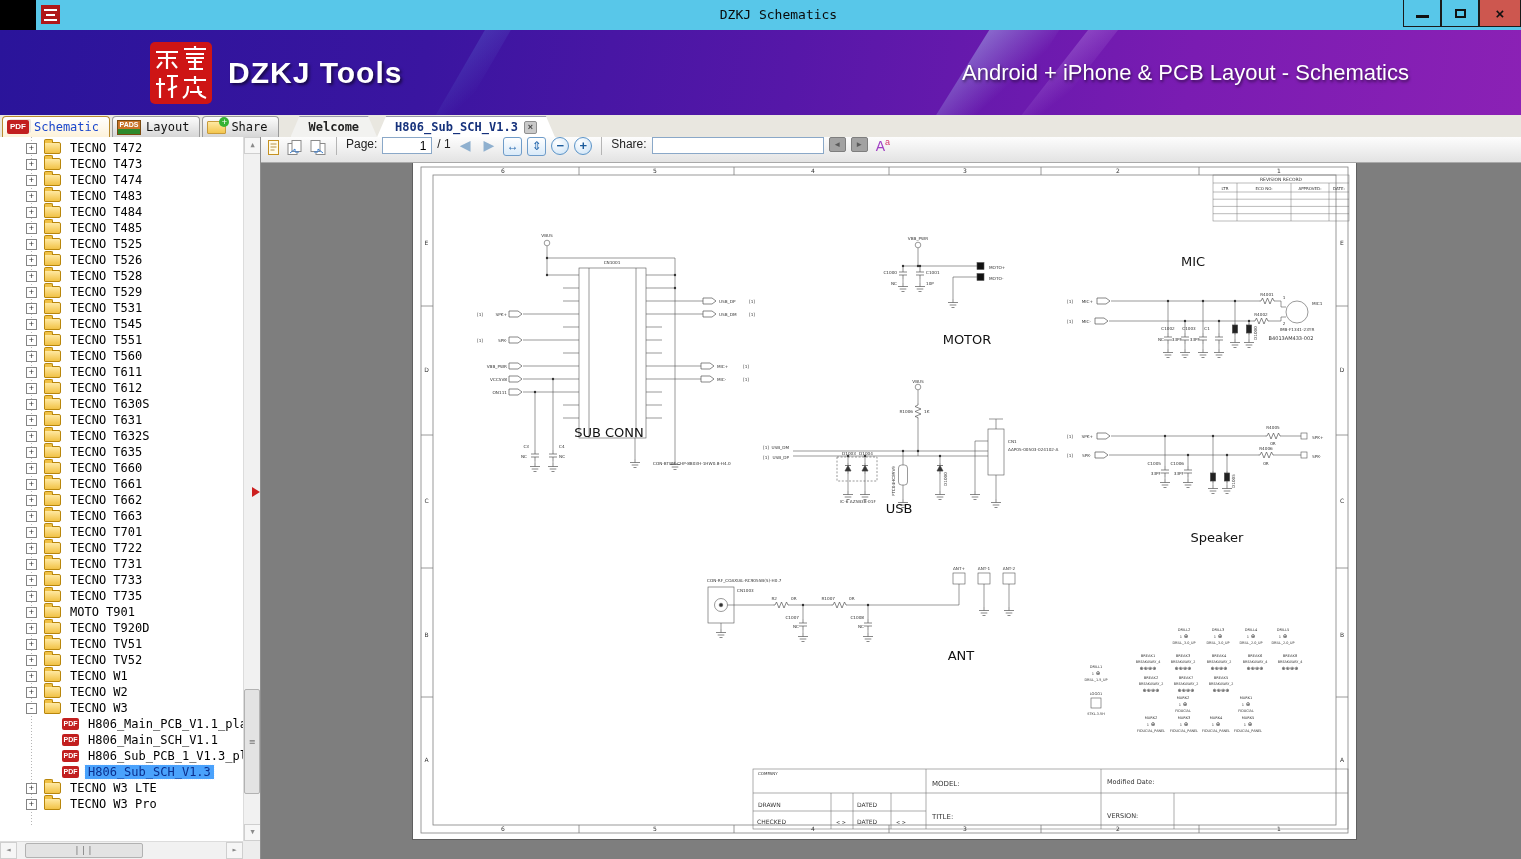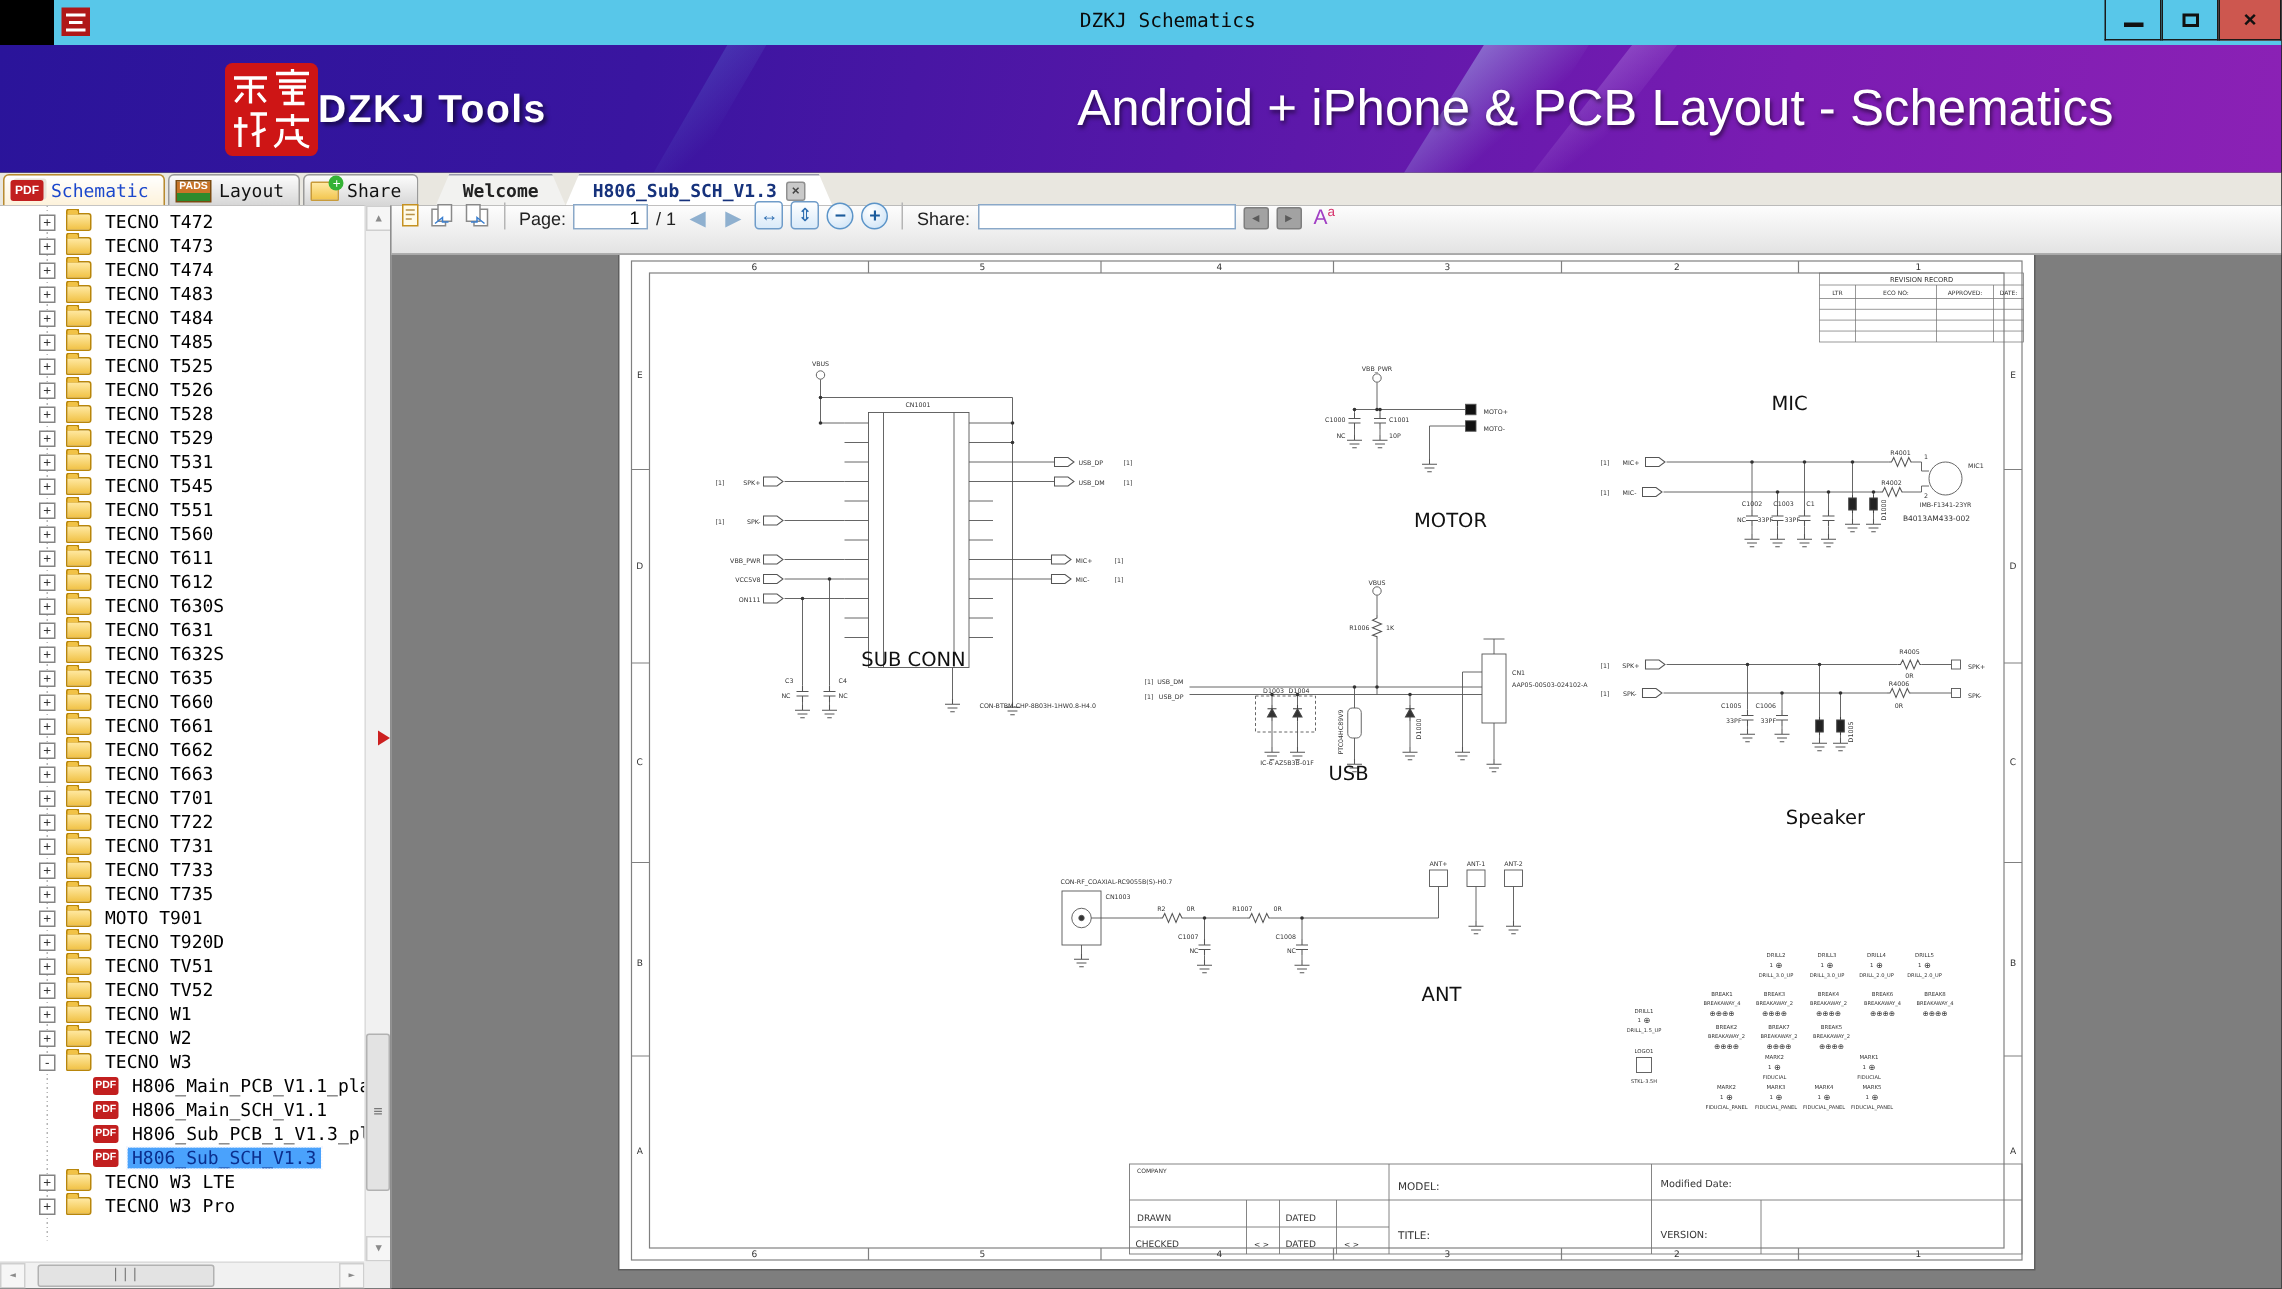--- a/index.html
+++ b/index.html
@@ -18,22 +18,22 @@
   .winbtn .maxbox { width:11px; height:9px; border:2px solid #111; }
   .winbtn.close { background:#cd574f; font-size:15px; font-weight:bold; color:#111; width:42px; }
 
   
   .banner { height:85px; flex:0 0 auto; position:relative; overflow:hidden; display:flex; align-items:center;
     background:linear-gradient(100deg,#2a149a 0%,#3a15a0 28%,#5617a8 52%,#7a1cb2 78%,#8b21b5 100%); }
   .beam1 { position:absolute; left:63%; top:-30px; width:70px; height:160px; background:linear-gradient(115deg,rgba(190,230,255,.45),rgba(190,230,255,0) 65%); transform:skewX(-32deg); }
   .beam2 { position:absolute; left:69%; top:-30px; width:30px; height:160px; background:linear-gradient(115deg,rgba(220,200,255,.30),rgba(220,200,255,0) 70%); transform:skewX(-38deg); }
   .beam3 { position:absolute; left:30%; top:-30px; width:26px; height:160px; background:linear-gradient(115deg,rgba(120,200,255,.20),rgba(120,200,255,0) 70%); transform:skewX(-30deg); }
   .logo { width:62px; height:62px; margin-left:150px; background:#ce1515; border-radius:5px; flex:0 0 auto; position:relative; z-index:2; }
-  .brand { font-size:26px; font-weight:bold; color:#fff; text-shadow:2px 2px 3px rgba(0,0,0,.55); letter-spacing:1px; z-index:2; }
-  .tagline { margin-left:auto; margin-right:112px; font-size:34px; color:#fff; text-shadow:1px 2px 3px rgba(0,0,0,.55); z-index:2; }
+  .brand { margin-left:16px; font-size:30px; font-weight:bold; color:#fff; text-shadow:2px 2px 3px rgba(0,0,0,.55); letter-spacing:1px; z-index:2; }
+  .tagline { margin-left:auto; margin-right:112px; font-size:22px; color:#fff; text-shadow:1px 2px 3px rgba(0,0,0,.55); z-index:2; }
 
   
   .tabbar { height:22px; flex:0 0 auto; background:#e9e7e0; display:flex; align-items:flex-end; font-family:"DejaVu Sans Mono",monospace; font-size:12px; }
   .ltab { height:21px; display:flex; align-items:center; gap:5px; padding:0 10px 0 4px; margin-left:2px;
     border:1px solid #b98b2f; border-bottom:none; border-radius:4px 4px 0 0; background:linear-gradient(#ffffff,#fdf2da); color:#1b47cc; }
   .ltab.gray { border-color:#9a9a9a; background:linear-gradient(#fcfcfc,#d6d6d6); color:#111; }
   .pdficon-tab { width:22px; height:14px; background:#c21f1f; border-radius:2px; color:#fff; font-family:"Liberation Sans",sans-serif; font-size:8px; font-weight:bold; text-align:center; line-height:14px; box-shadow:2px -1px 0 #e8e4da; }
   .padsicon { width:24px; height:15px; border:1px solid #7a4a10; background:linear-gradient(#c87428 0 8px,#2d8a2d 8px 100%); color:#fff; font-family:"Liberation Sans",sans-serif; font-size:7px; font-weight:bold; text-align:center; line-height:8px; }
   .shareicon { width:19px; height:13px; background:linear-gradient(#ffe9a2,#f3c64f); border:1px solid #c89b3a; border-radius:1px; position:relative; }
   .shareicon::after { content:"+"; position:absolute; right:-4px; top:-5px; width:10px; height:10px; border-radius:50%; background:#35b235; color:#fff; font-size:9px; line-height:10px; text-align:center; font-family:"Liberation Sans",sans-serif; }
@@ -65,21 +65,21 @@
   .sbtn.down { position:absolute; bottom:0; left:0; }
   .vthumb { position:absolute; left:0; top:552px; width:16px; height:105px; background:#e3e3e3; border:1px solid #b2b2b2; border-radius:2px; color:#777; font-size:10px; line-height:103px; text-align:center; }
   .hscroll { position:absolute; left:0; bottom:0; right:17px; height:18px; background:#f1f1f1; border-top:1px solid #dcdcdc; display:flex; align-items:center; }
   .hthumb { width:118px; height:15px; margin-left:8px; background:#e3e3e3; border:1px solid #b2b2b2; border-radius:2px; color:#777; font-size:9px; line-height:13px; text-align:center; letter-spacing:1px; }
   .hspacer { flex:1; }
   .corner { position:absolute; right:0; bottom:0; width:17px; height:18px; background:#ededed; }
   .split-arrow { position:absolute; left:252px; top:350px; width:0; height:0; border:5px solid transparent; border-left:8px solid #cc2020; z-index:6; }
 
   
   .viewer { flex:1; min-width:0; display:flex; flex-direction:column; }
-  .vtoolbar { height:26px; flex:0 0 auto; background:linear-gradient(#fdfdfd,#e3e3e3); border-bottom:1px solid #a9a9a9; display:flex; align-items:flex-end; padding:16px 5px; gap:5px; font-size:12px; color:#222; }
+  .vtoolbar { height:26px; flex:0 0 auto; background:linear-gradient(#fdfdfd,#e3e3e3); border-bottom:1px solid #a9a9a9; display:flex; align-items:flex-start; padding:0 5px; gap:5px; font-size:12px; color:#222; }
   .sep { width:1px; height:18px; background:#b5b5b5; margin:0 4px; flex:0 0 auto; }
   .ticon { display:flex; align-items:center; justify-content:center; height:20px; }
   .pageinput { width:50px; height:17px; border:1px solid #8aa8c8; font-size:12px; text-align:right; padding-right:5px; font-family:"Liberation Sans",sans-serif; }
   .findinput { width:172px; height:17px; border:1px solid #8aa8c8; font-size:12px; padding:0 4px; font-family:"Liberation Sans",sans-serif; }
   .navarrow { font-size:14px; color:#8fb0cf; padding:0 4px; }
   .fitbtn { width:19px; height:19px; border:1px solid #6f9cc9; border-radius:3px; background:linear-gradient(#ffffff,#d9eaf9); color:#2b6cb0; font-size:12px; line-height:17px; text-align:center; }
   .zoombtn { width:18px; height:18px; border-radius:50%; border:1px solid #5b94c8; background:radial-gradient(circle at 35% 30%,#ffffff,#c8e0f5); color:#1c5c9c; font-weight:bold; font-size:13px; line-height:15px; text-align:center; }
   .findnav { width:17px; height:15px; background:#a2a2a2; border:1px solid #7e7e7e; border-radius:2px; color:#5b5b5b; font-size:8px; line-height:13px; text-align:center; }
   .caseicon { color:#a13fc4; font-weight:normal; font-size:14px; padding:0 3px; }
   .caseicon sup { font-size:9px; color:#d6336c; }

